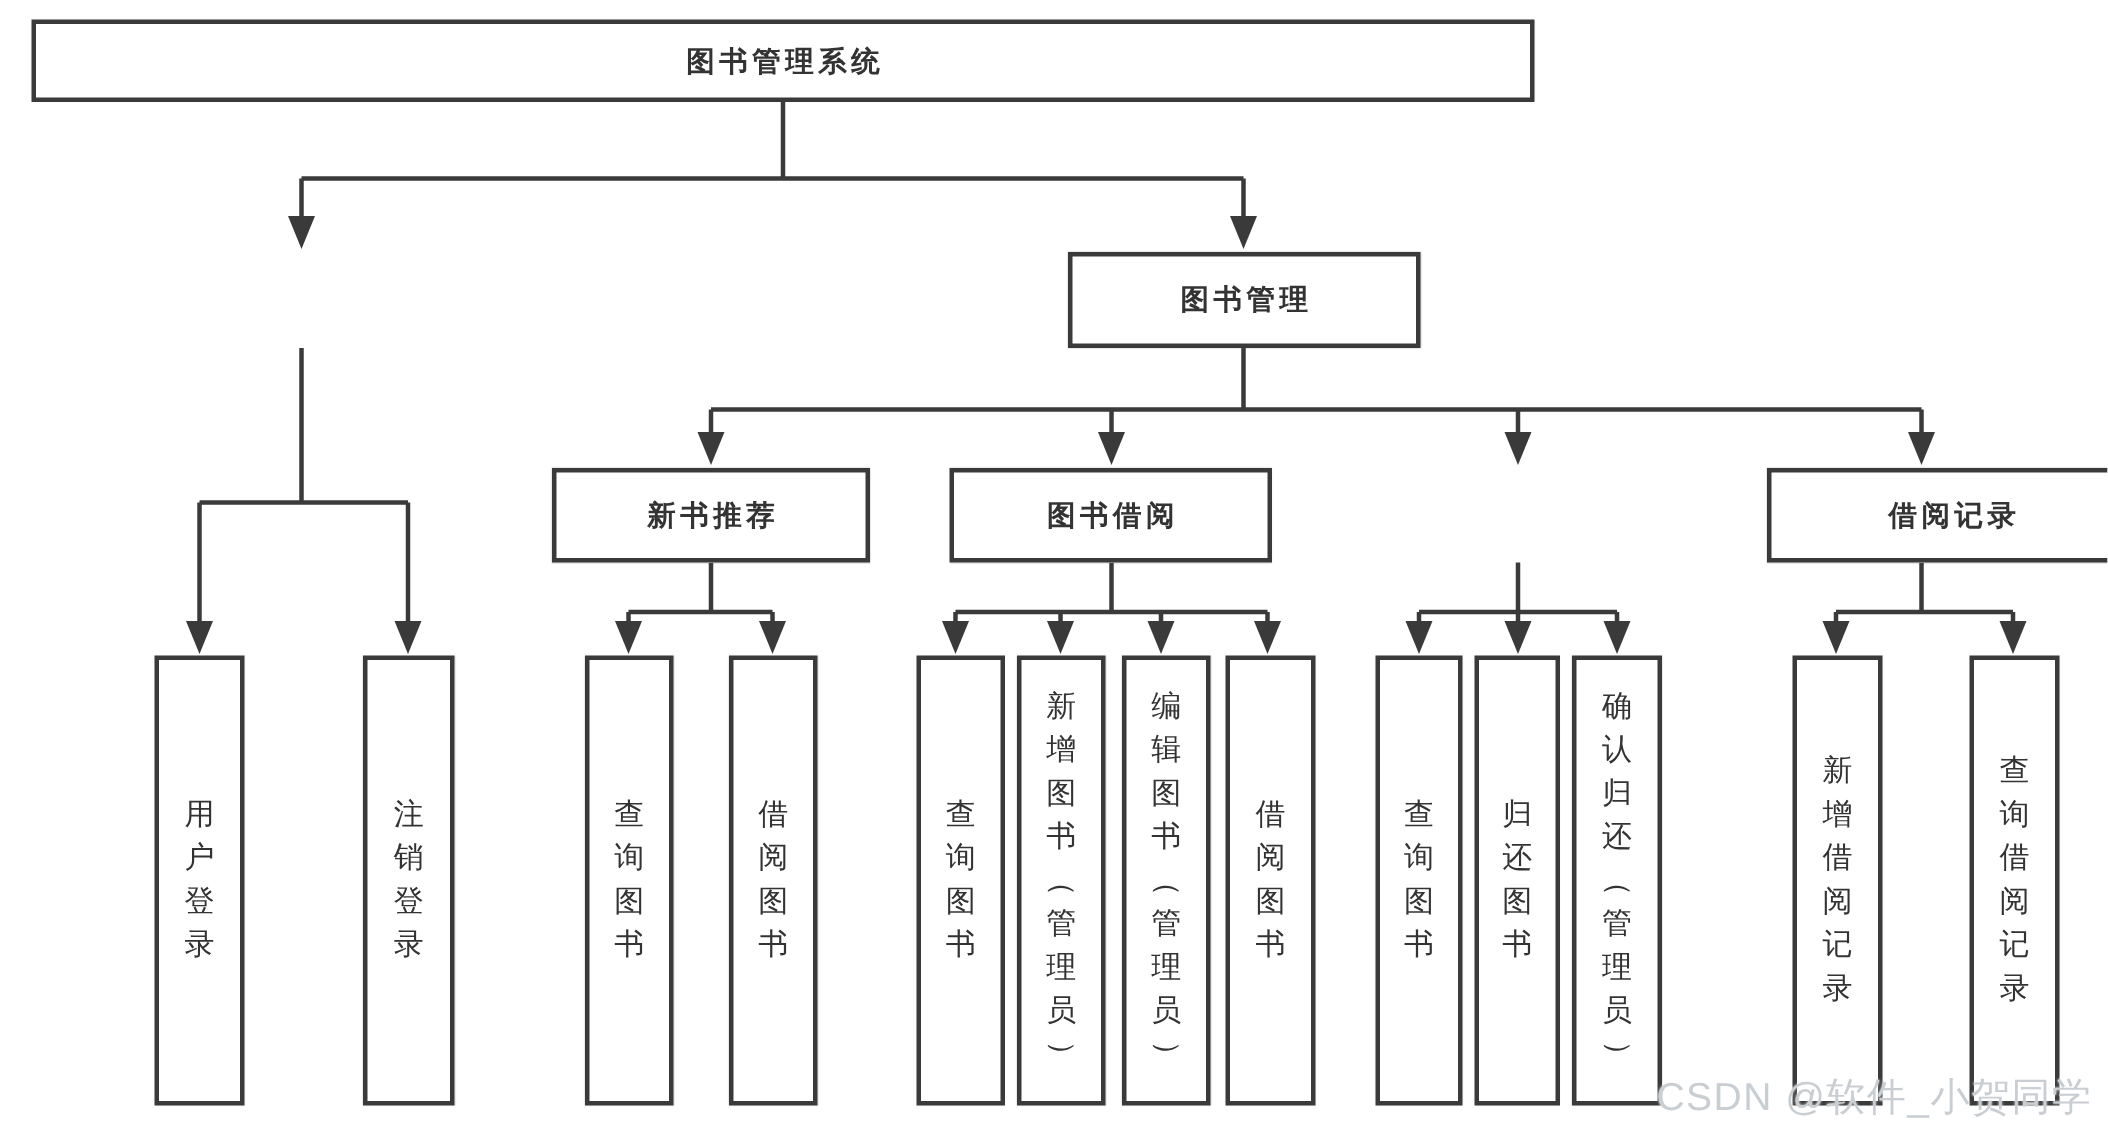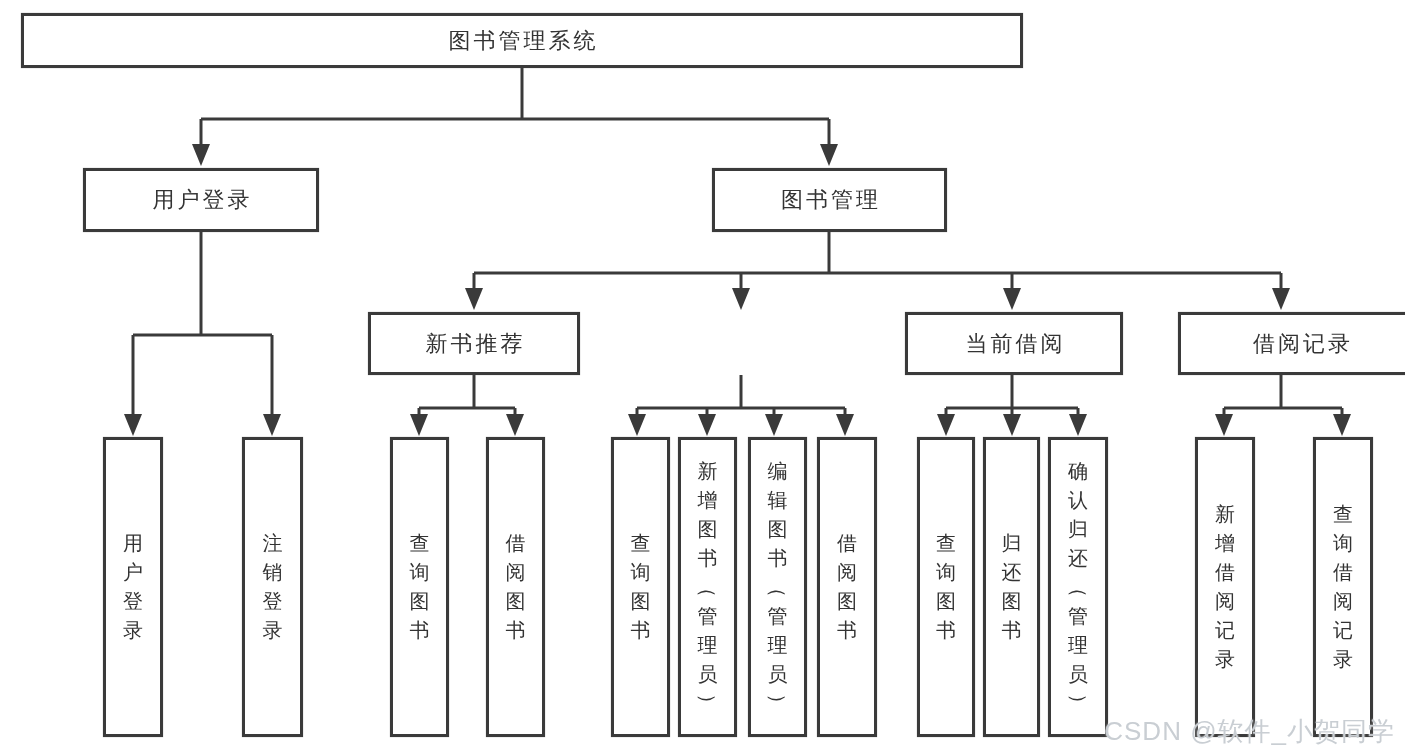--- a/index.html
+++ b/index.html
@@ -15,21 +15,21 @@
     position:absolute;
     box-sizing:border-box;
     background:#ffffff;
     border:3px solid #3a3a3a;
     display:flex;
     align-items:center;
     justify-content:center;
     box-shadow:0 0 1px rgba(90,90,90,.55);
     color:#333333;
   }
-  .hbox{font-size:22px;letter-spacing:3px;text-indent:3px;white-space:nowrap;}
+  .hbox{font-size:19px;letter-spacing:3px;text-indent:3px;white-space:nowrap;font-weight:bold;}
   .vbox{flex-direction:column;}
   .vchar{
     display:block;width:100%;
     height:29px;line-height:29px;
     text-align:center;font-size:20px;color:#333333;
   }
   .vchar.rot{transform:rotate(90deg);}
   #watermark{
     position:absolute;
     right:10px;top:714px;
@@ -107,25 +107,24 @@
       <polygon points="937,414 955,414 946,436"></polygon>
       <polygon points="1003,414 1021,414 1012,436"></polygon>
       <polygon points="1069,414 1087,414 1078,436"></polygon>
       <polygon points="1215,414 1233,414 1224,436"></polygon>
       <polygon points="1333,414 1351,414 1342,436"></polygon>
     </g>
   </svg>
 
   <div class="box hbox" style="left:21px;top:13px;width:1002px;height:55px">图书管理系统</div>
 
-  <div class="box hbox" style="left:83px;top:168px;width:236px;height:64px">用户登录</div>
   <div class="box hbox" style="left:368px;top:312px;width:212px;height:63px">新书推荐</div>
 
   <div class="box hbox" style="left:712px;top:168px;width:235px;height:64px">图书管理</div>
-  <div class="box hbox" style="left:905px;top:312px;width:218px;height:63px">当前借阅</div>
+  <div class="box hbox" style="left:633px;top:312px;width:215px;height:63px">图书借阅</div>
   <div class="box hbox" style="left:1178px;top:312px;width:247px;height:63px">借阅记录</div>
 
   <div class="box vbox vtext" style="left:103px;top:437px;width:60px;height:300px">
       <div class="vchar">用</div>
       <div class="vchar">户</div>
       <div class="vchar">登</div>
       <div class="vchar">录</div>
     </div>
   <div class="box vbox vtext" style="left:242px;top:437px;width:61px;height:300px">
       <div class="vchar">注</div>

